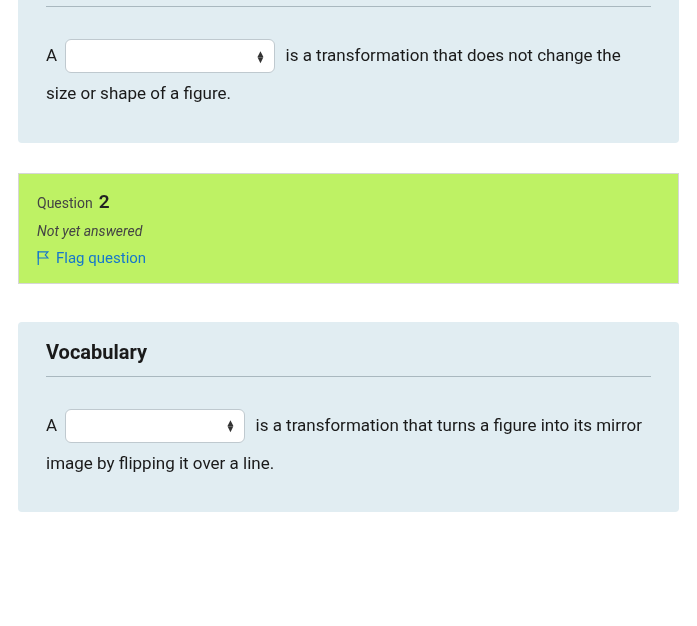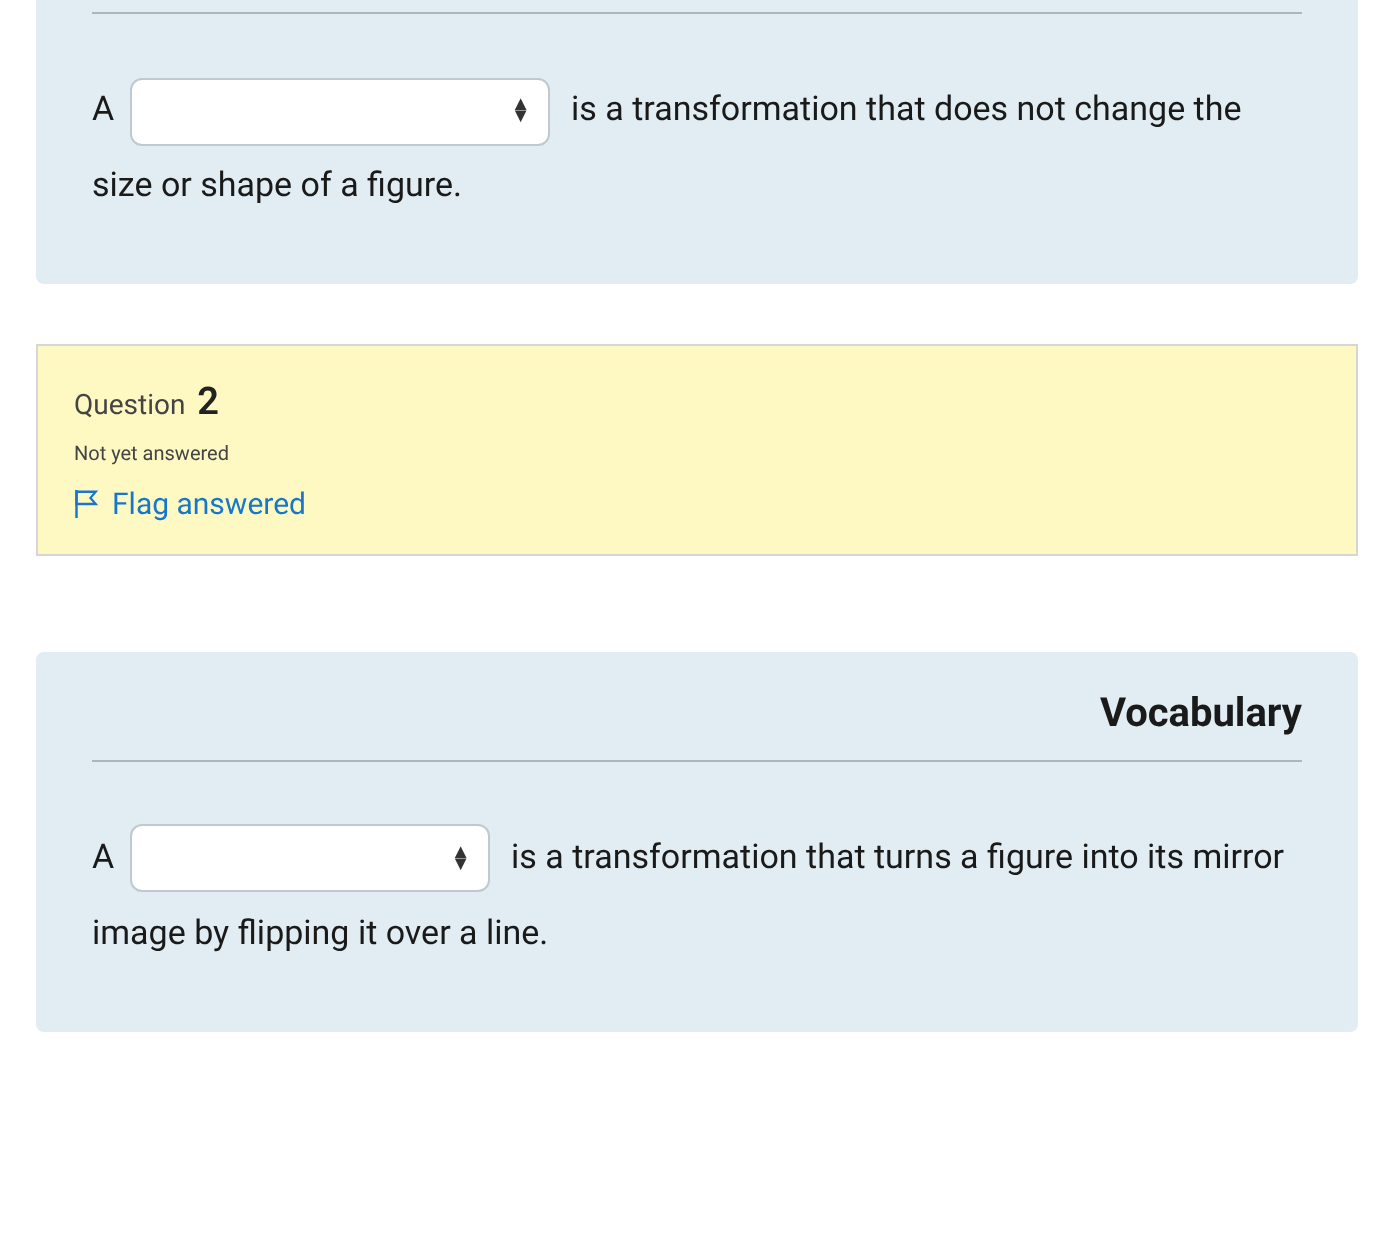--- a/index.html
+++ b/index.html
@@ -15,21 +15,21 @@
     .question-content-box {
       background: #e1edf2;
       border-radius: 4px;
       padding: 0 28px 30px 28px;
       margin: 0 18px 30px 18px;
     }
     .question-content-box.first {
       margin-top: -30px;
     }
     .vocab-title {
-      text-align: right;
+      text-align: left;
       font-weight: 700;
       font-size: 20px;
       padding: 18px 0 12px 0;
       color: #1a1a1a;
     }
     .vocab-title.partial { padding-top: 0; }
     .hr {
       border: none;
       border-top: 1px solid #a9b8bf;
       margin-bottom: 30px;
@@ -66,39 +66,40 @@
       pointer-events: none;
       font-size: 10px;
       line-height: 6px;
       color: #333;
       display: flex;
       flex-direction: column;
       align-items: center;
     }
     .question-info-box {
       border: 1px solid #d6d6d6;
-      margin: 0 18px 48px 18px;
+      margin: 0 18px 38px 18px;
       padding: 16px 18px 14px 18px;
-      background: #fef9c3;
+      background: #bef264;
     }
     .question-info-box .q-label {
       font-size: 14px;
       color: #444;
     }
     .question-info-box .q-number {
       font-size: 19px;
       font-weight: 600;
       color: #222;
       margin-left: 2px;
     }
     .question-info-box .q-status,
     .question-info-box .q-points {
-      font-size: 10px;
+      font-size: 14px;
       color: #444;
       margin-top: 10px;
+      font-style: italic;
     }
     .flag-link {
       display: inline-flex;
       align-items: center;
       margin-top: 10px;
       color: #1677cb;
       font-size: 15px;
       text-decoration: none;
       cursor: pointer;
       gap: 6px;
@@ -131,21 +132,21 @@
   <div>
     <span class="q-label">Question</span>
     <span class="q-number">2</span>
   </div>
   <div class="q-status">Not yet answered</div>
   <a class="flag-link">
     <svg viewBox="0 0 14 16">
       <path d="M1 0 L1 16" stroke="#1677cb" stroke-width="1.4" fill="none"></path>
       <path d="M1 1 L12 1 L9 4.5 L12 8 L1 8 Z" fill="none" stroke="#1677cb" stroke-width="1.3"></path>
     </svg>
-    <span>Flag answered</span>
+    <span>Flag question</span>
   </a>
 </div>
 
 <div class="question-content-box">
   <div class="vocab-title">Vocabulary</div>
   <hr class="hr">
   <div class="sentence">
     <span>A</span>
     <span class="dropdown narrow">
       <select><option></option></select>

